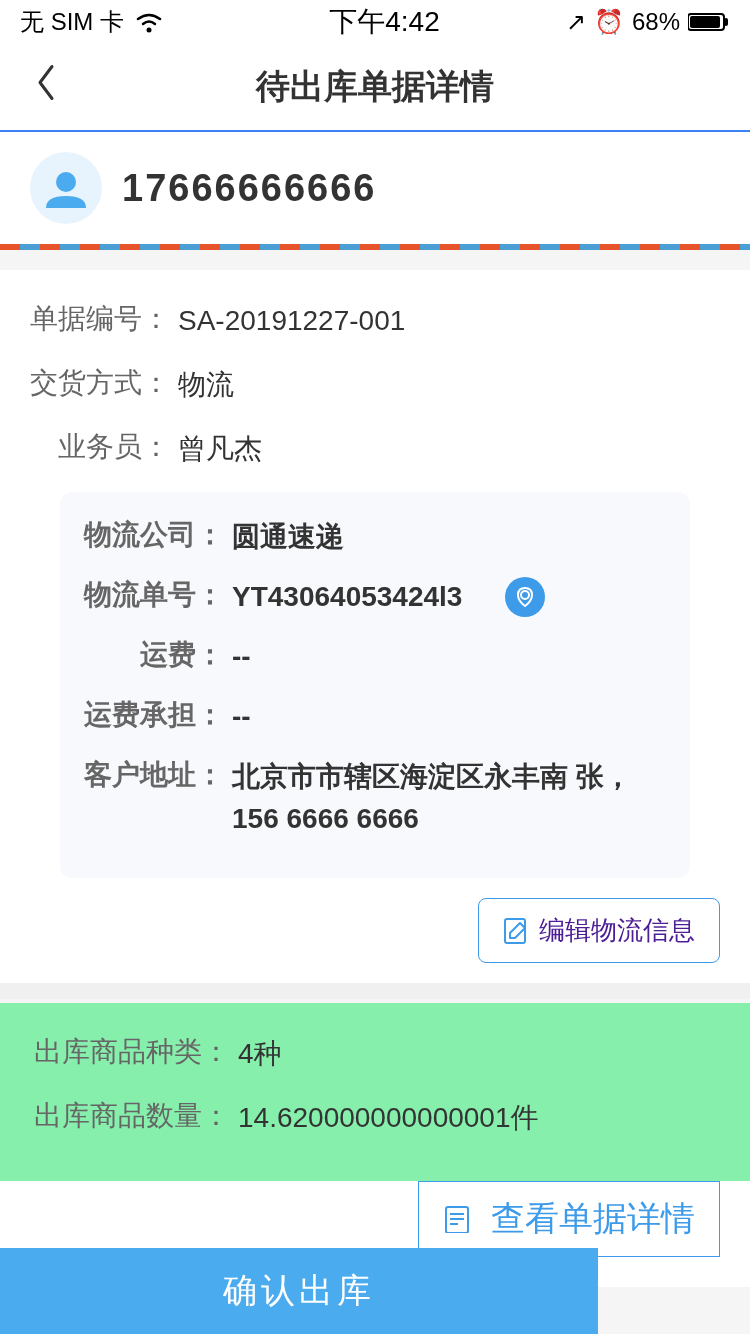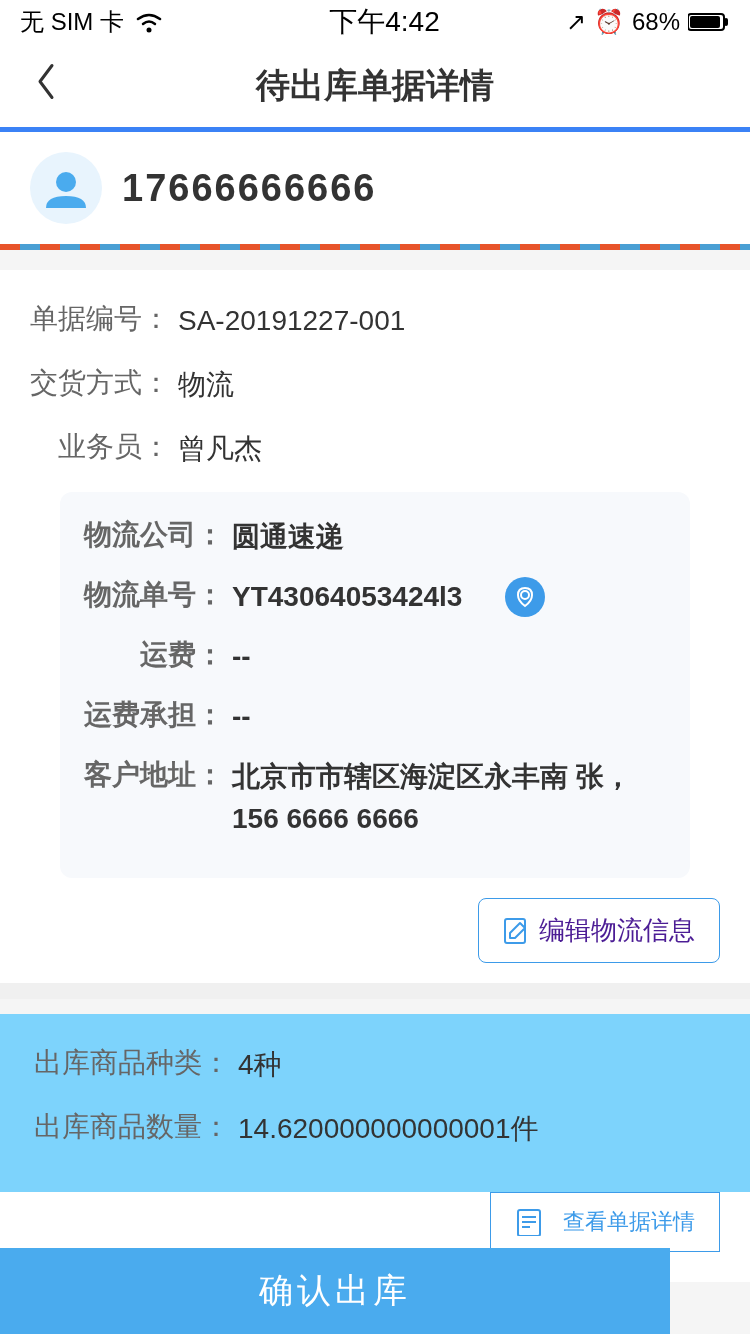--- a/index.html
+++ b/index.html
@@ -32,21 +32,21 @@
 
     
     .nav-bar {
       width: 750px;
       height: 88px;
       background: #fff;
       display: flex;
       align-items: center;
       justify-content: center;
       position: relative;
-      border-bottom: 5px solid #3b82f6;
+      border-bottom: 2px solid #3b82f6;
     }
     .nav-back {
       position: absolute;
       left: 24px;
       top: 50%;
       transform: translateY(-50%);
       font-size: 36px;
       color: #333;
       cursor: pointer;
       padding: 10px;
@@ -171,51 +171,51 @@
     }
 
     
     .section-divider {
       height: 16px;
       background: #f0f0f0;
     }
 
     
     .goods-section {
-      background: #7dd3fc;
+      background: #86efac;
       padding: 30px 30px 20px 30px;
-      margin-top: 15px;
+      margin-top: 4px;
     }
 
     
     .view-detail-btn-row {
       display: flex;
       justify-content: flex-end;
       padding: 0 30px 30px 30px;
       background: #fff;
     }
     .view-detail-btn {
       display: flex;
       align-items: center;
       gap: 20px;
       border: 1.5px solid #3d9be9;
       border-radius: 0;
       padding: 14px 24px;
       color: #3d9be9;
-      font-size: 22px;
+      font-size: 34px;
       cursor: pointer;
       background: #fff;
     }
 
     
     .confirm-btn-wrap {
       position: fixed;
       bottom: 0;
       left: 0;
-      width: 670px;
+      width: 598px;
       background: #4aabee;
       padding: 20px 0;
       display: flex;
       align-items: center;
       justify-content: center;
       cursor: pointer;
     }
     .confirm-btn-text {
       font-size: 34px;
       color: #fff;

